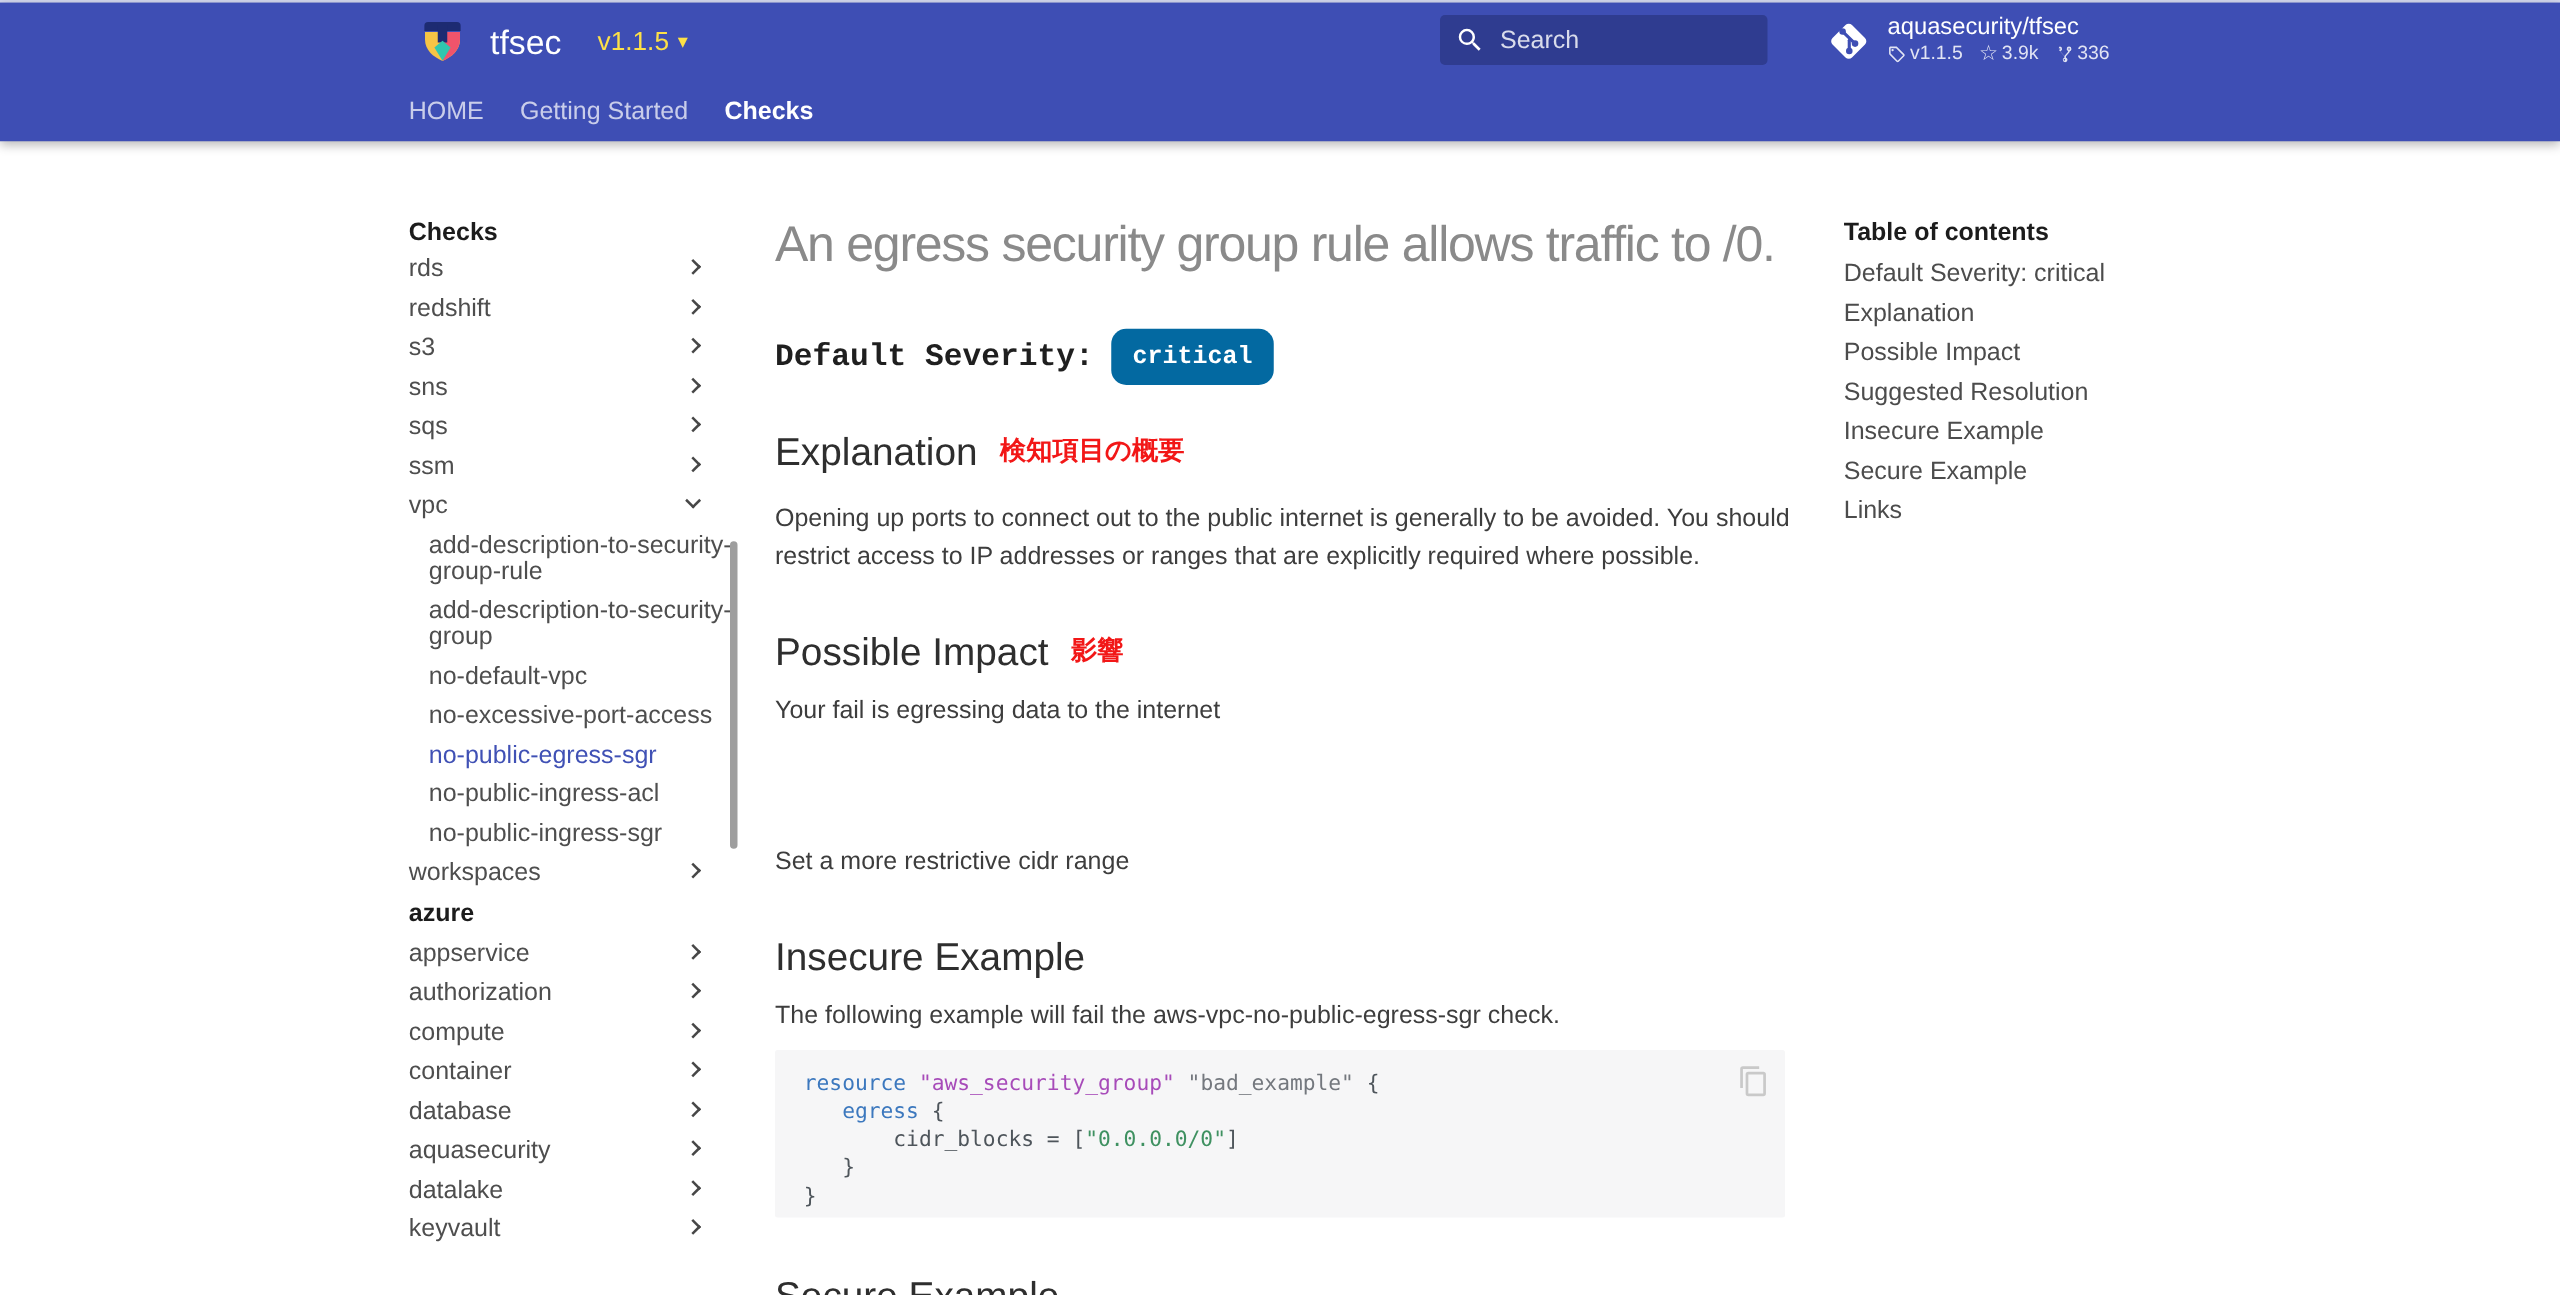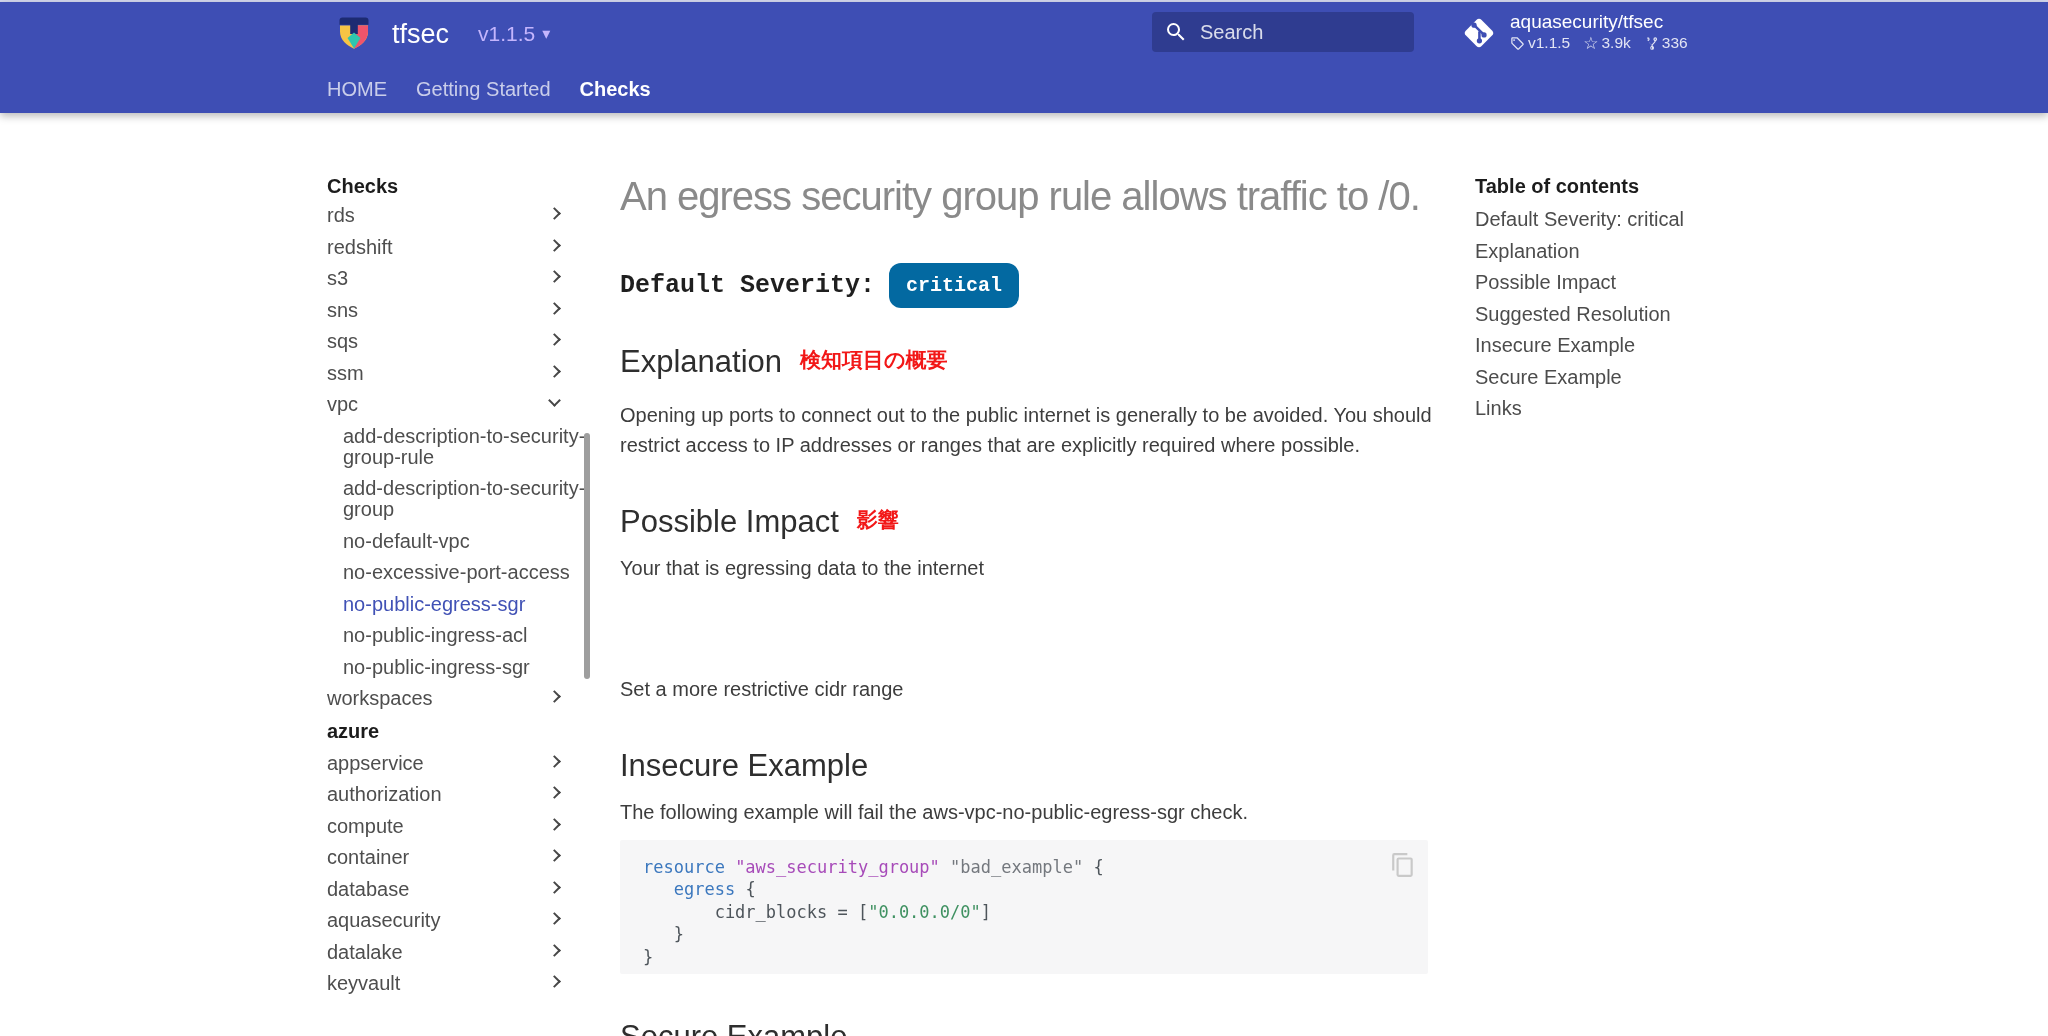--- a/index.html
+++ b/index.html
@@ -5,21 +5,21 @@
   * { margin:0; padding:0; box-sizing:border-box; }
   html,body { width:2048px; height:1036px; overflow:hidden; background:#ffffff;
     font-family:"Liberation Sans","DejaVu Sans",sans-serif; }
 
   
   #topstrip { position:absolute; left:0; top:0; width:2048px; height:2px; background:#d4d8ef; }
   #header { position:absolute; left:0; top:2px; width:2048px; height:111px;
     background:#3e4eb4; box-shadow:0 3px 8px rgba(0,0,0,.28); z-index:5; }
   #logo { position:absolute; left:334px; top:10px; width:40px; height:40px; }
   #site-title { position:absolute; left:392px; top:17px; font-size:27px; font-weight:normal; color:#fff; }
-  #version { position:absolute; left:478px; top:20px; font-size:21px; color:#c4b5fd; cursor:pointer; }
+  #version { position:absolute; left:478px; top:20px; font-size:21px; color:#fde047; cursor:pointer; }
   #version .caret { font-size:16px; margin-left:7px; position:relative; top:-2px; }
   #searchbox { position:absolute; left:1152px; top:10px; width:262px; height:40px;
     background:#2f3c90; border-radius:4px; }
   #searchbox svg { position:absolute; left:12px; top:8px; }
   #search-input { position:absolute; left:48px; top:0; width:200px; height:40px; background:transparent;
     border:none; outline:none; color:#fff; font-size:20px; font-family:inherit; }
   #search-input::placeholder { color:rgba(255,255,255,.82); }
   #repo { position:absolute; left:1458px; top:8px; width:260px; height:46px; cursor:pointer; }
   #repo-icon { position:absolute; left:0; top:2px; width:42px; height:42px; }
   #repo-name { position:absolute; left:52px; top:1px; font-size:19px; color:#fff; white-space:nowrap;text-align:center; }
@@ -188,21 +188,21 @@
 
   <div id="severity">
     <span id="severity-label">Default Severity:</span>
     <span id="severity-badge">critical</span>
   </div>
 
   <h2 class="h2" id="h2-explanation"><span>Explanation</span><span class="annot">検知項目の概要</span></h2>
   <p class="para" id="para-explanation">Opening up ports to connect out to the public internet is generally to be avoided. You should restrict access to IP addresses or ranges that are explicitly required where possible.</p>
 
   <h2 class="h2" id="h2-impact"><span>Possible Impact</span><span class="annot">影響</span></h2>
-  <p class="para" id="para-impact">Your that is egressing data to the internet</p>
+  <p class="para" id="para-impact">Your fail is egressing data to the internet</p>
 
   <p class="para" id="para-resolution">Set a more restrictive cidr range</p>
 
   <h2 class="h2" id="h2-insecure"><span>Insecure Example</span></h2>
   <p class="para" id="para-insecure">The following example will fail the aws-vpc-no-public-egress-sgr check.</p>
 
   <div id="codeblock">
     <pre><span class="tok-kw">resource </span><span class="tok-s1">"aws_security_group"</span><span> </span><span class="tok-s2">"bad_example"</span><span> {</span>
 <span>   </span><span class="tok-kw">egress</span><span> {</span>
 <span>       cidr_blocks = [</span><span class="tok-num">"0.0.0.0/0"</span><span>]</span>

